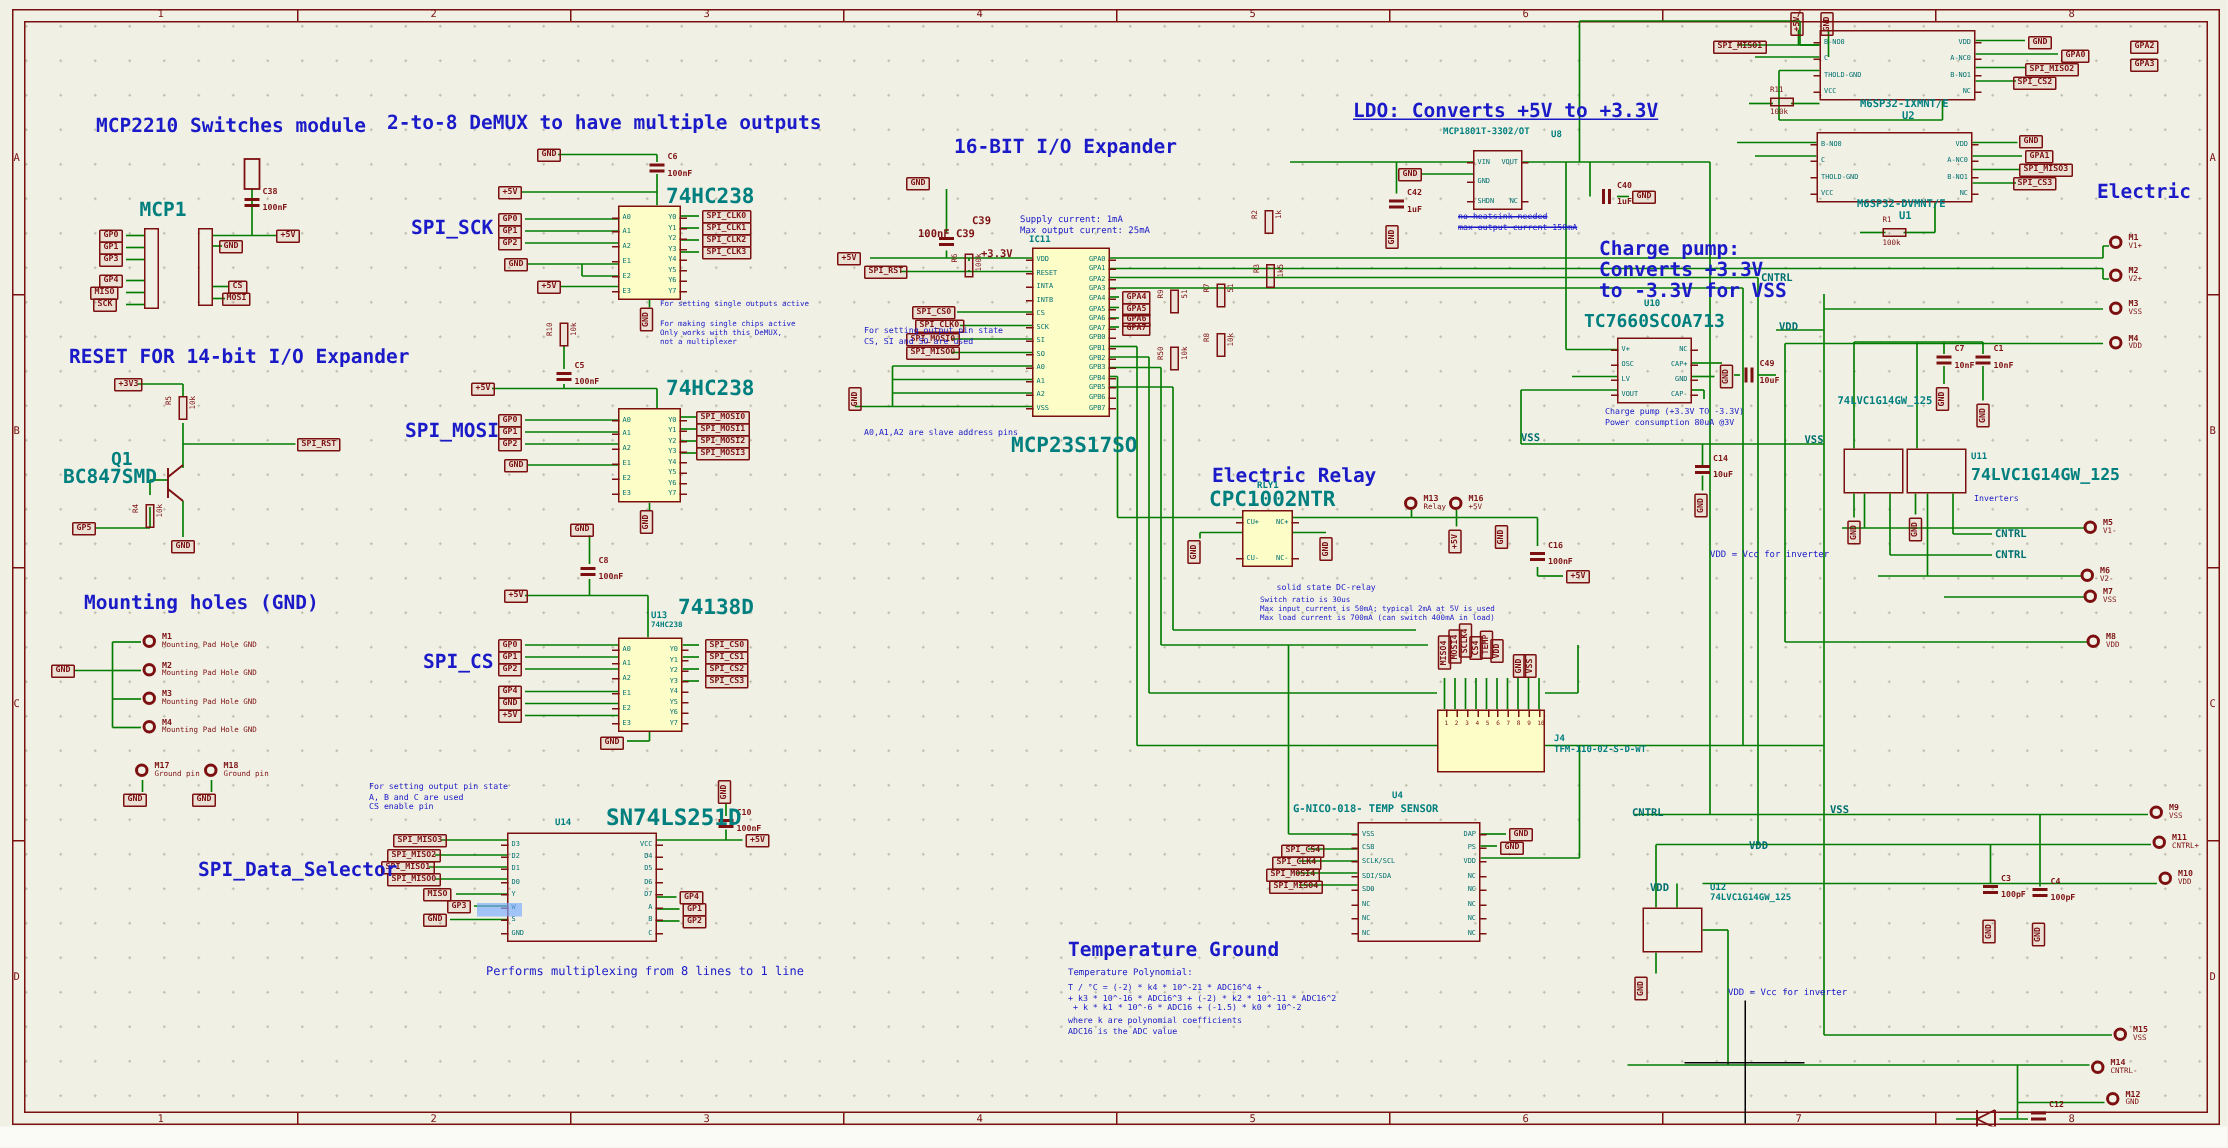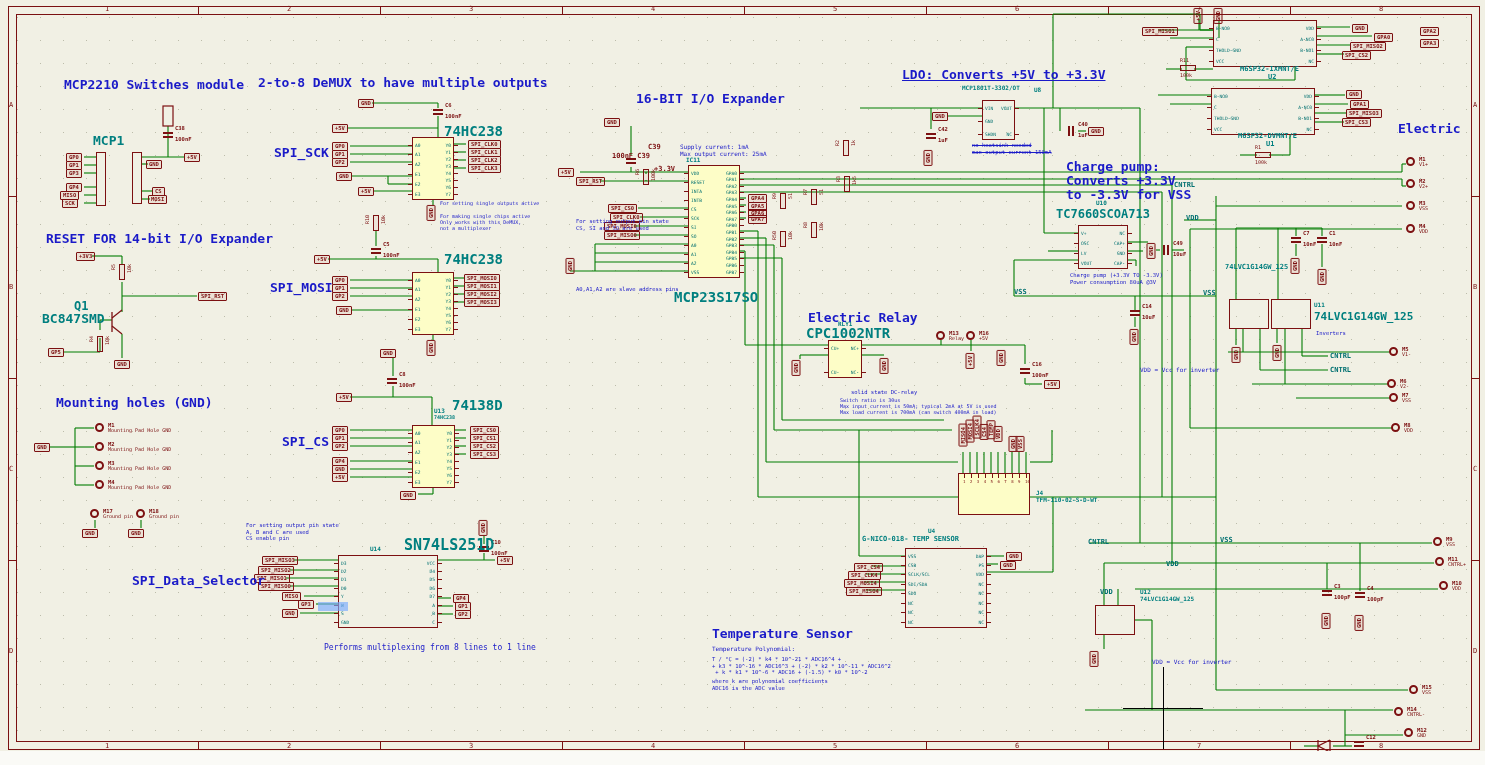--- a/index.html
+++ b/index.html
@@ -995,21 +995,21 @@
       <div class="title abs" style="left: 64px; top: 78px;">MCP2210 Switches module</div>
       <div class="title abs" style="left: 258px; top: 76px;">2-to-8 DeMUX to have multiple outputs</div>
       <div class="title abs" style="left: 46px; top: 232px;">RESET FOR 14-bit I/O Expander</div>
       <div class="title abs" style="left: 56px; top: 396px;">Mounting holes (GND)</div>
       <div class="title abs" style="left: 132px; top: 574px;">SPI_Data_Selector</div>
       <div class="title abs" style="left: 274px; top: 146px;">SPI_SCK</div>
       <div class="title abs" style="left: 270px; top: 281px;">SPI_MOSI</div>
       <div class="title abs" style="left: 282px; top: 435px;">SPI_CS</div>
       <div class="title abs" style="left: 636px; top: 92px;">16-BIT I/O Expander</div>
       <div class="title abs" style="left: 808px; top: 311px;">Electric Relay</div>
-      <div class="title abs" style="left: 712px; top: 627px;">Temperature Sensor</div>
+      <div class="title abs" style="left: 712px; top: 627px;">Temperature Ground</div>
       <div class="title abs" style="left: 902px; top: 68px; text-decoration: underline;">LDO: Converts +5V to +3.3V</div>
       <div class="title abs" style="left: 1066px; top: 160px;">Charge pump:
 Converts +3.3V
 to -3.3V for VSS</div>
       <div class="title abs" style="left: 1398px; top: 122px;">Electric</div>
       <div class="note abs" style="left: 324px; top: 643px; font-size: 8px; line-height: 9px;">Performs multiplexing from 8 lines to 1 line</div>
       <div class="note abs" style="left: 680px; top: 143px; font-size: 6px; line-height: 7px;">Supply current: 1mA
 Max output current: 25mA</div>
       <div class="note abs" style="left: 576px; top: 218px; font-size: 5.5px; line-height: 6.5px;">For setting output pin state
 CS, SI and SO are used</div>

